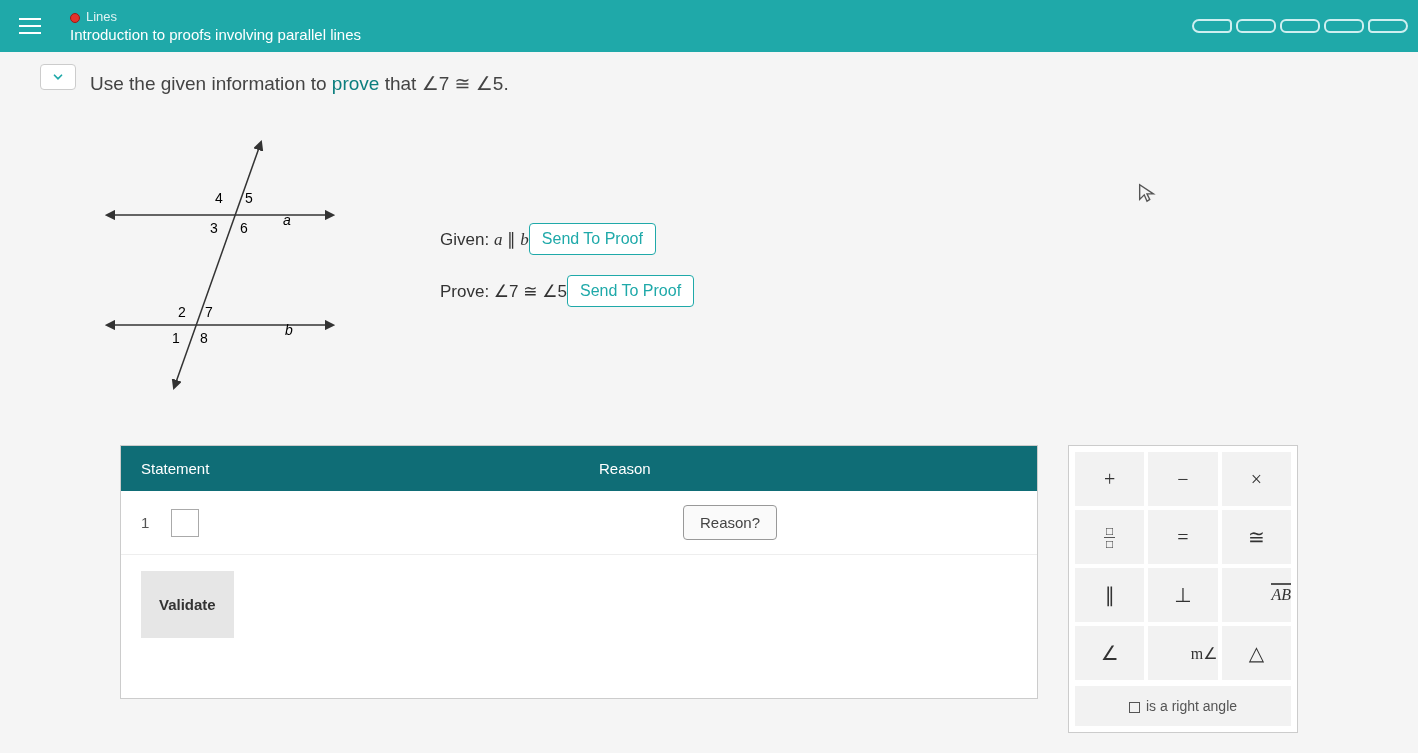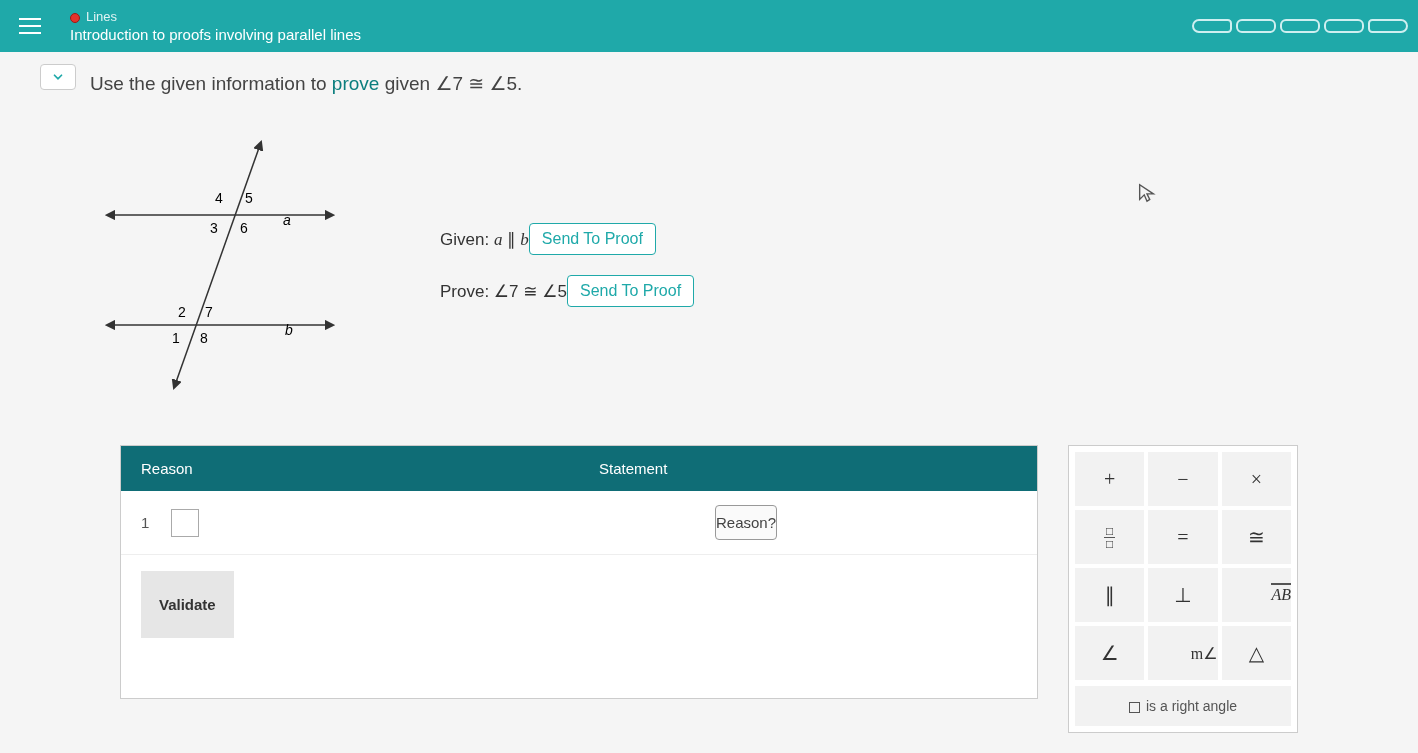--- a/index.html
+++ b/index.html
@@ -31,21 +31,21 @@
 
     .lower { display: flex; gap: 30px; padding: 0 120px 0 120px; align-items:flex-start;}
     .proof-table { flex: 1; border: 1px solid #ccc; background: #fff; }
     .proof-header { display: flex; background: #0f6d76; color: #fff; font-size: 15px; }
     .proof-header .col { padding: 14px 20px; }
     .col-stmt { flex: 1; }
     .col-reason { flex: 1; }
     .proof-row { display: flex; border-bottom: 1px solid #eee; align-items: center; padding: 14px 20px; }
     .row-num { width: 20px; color:#555; font-size:15px;}
     .stmt-input { width: 28px; height: 28px; border: 1px solid #aaa; margin-left: 10px; background:#fff;}
-    .reason-btn { border: 1px solid #999; background: #fafafa; padding: 8px 0; border-radius: 4px; margin-left: auto; margin-right: 240px; font-size:15px; color:#444; cursor:pointer;}
+    .reason-btn { border: 1px solid #999; background: #fafafa; padding: 8px 16px; border-radius: 4px; margin-left: auto; margin-right: 240px; font-size:15px; color:#444; cursor:pointer;}
     .validate-row { padding: 16px 20px 60px 20px; }
     .validate-btn { background: #e6e6e6; border: none; padding: 25px 18px; font-size: 15px; font-weight: bold; color:#333; cursor:pointer;}
 
     .keypad { width: 230px; border:1px solid #ccc; background:#fff; padding:6px; }
     .keypad-grid { display: grid; grid-template-columns: repeat(3, 1fr); gap: 4px; }
     .key { background: #f2f2f2; height: 54px; display: flex; align-items: center; justify-content: center; font-size: 20px; color:#333; cursor:pointer; font-family: Georgia, serif;}
     .key.small { font-size: 16px; justify-content: flex-end;}
     .right-angle-row { margin-top: 6px; background:#f2f2f2; padding:12px; text-align:center; font-size:14px; color:#555; cursor:pointer;}
     .right-angle-row .sq { display:inline-block; width:11px; height:11px; border:1.5px solid #555; margin-right:6px; vertical-align:middle;}
     .cursor-icon { position:absolute; right:260px; top:130px; pointer-events:none;}
@@ -76,21 +76,21 @@
   </div>
 </div>
 
 <div class="content">
   <div class="chevron">
     <svg viewBox="0 0 24 24">
         <path d="M6 9l6 6 6-6" fill="none" stroke="#1fa9a9" stroke-width="3" stroke-linecap="round"></path>
       </svg>
   </div>
   <div class="instruction">
-    <span>Use the given information to </span><span class="u">prove</span><span> given </span>∠<span>7</span><span> ≅ </span>∠<span>5</span><span>.</span>
+    <span>Use the given information to </span><span class="u">prove</span><span> that </span>∠<span>7</span><span> ≅ </span>∠<span>5</span><span>.</span>
   </div>
 
   <div class="figure-row">
     <svg class="diagram" viewBox="0 0 300 280">
       <defs>
         <marker id="arr" viewBox="0 0 10 10" refX="5" refY="5" markerWidth="7" markerHeight="7" orient="auto-start-reverse">
           <path d="M0 0 L10 5 L0 10 z" fill="#333"></path>
         </marker>
       </defs>
       <line x1="50" y1="90" x2="270" y2="90" stroke="#333" stroke-width="1.5" marker-start="url(#arr)" marker-end="url(#arr)"></line>
@@ -125,22 +125,22 @@
   </div>
 
   <svg class="cursor-icon" width="22" height="22" viewBox="0 0 24 24">
     <path d="M4 3 L4 19 L9 14 L12 21 L15 19 L12 13 L19 13 Z" fill="none" stroke="#555" stroke-width="1.5"></path>
   </svg>
 </div>
 
 <div class="lower">
   <div class="proof-table">
     <div class="proof-header">
+      <div class="col col-stmt">Statement</div>
       <div class="col col-reason">Reason</div>
-      <div class="col col-stmt">Statement</div>
     </div>
     <div class="proof-row">
       <span class="row-num">1</span>
       <div class="stmt-input"></div>
       <button class="reason-btn">Reason?</button>
     </div>
     <div class="validate-row">
       <button class="validate-btn">Validate</button>
     </div>
   </div>

